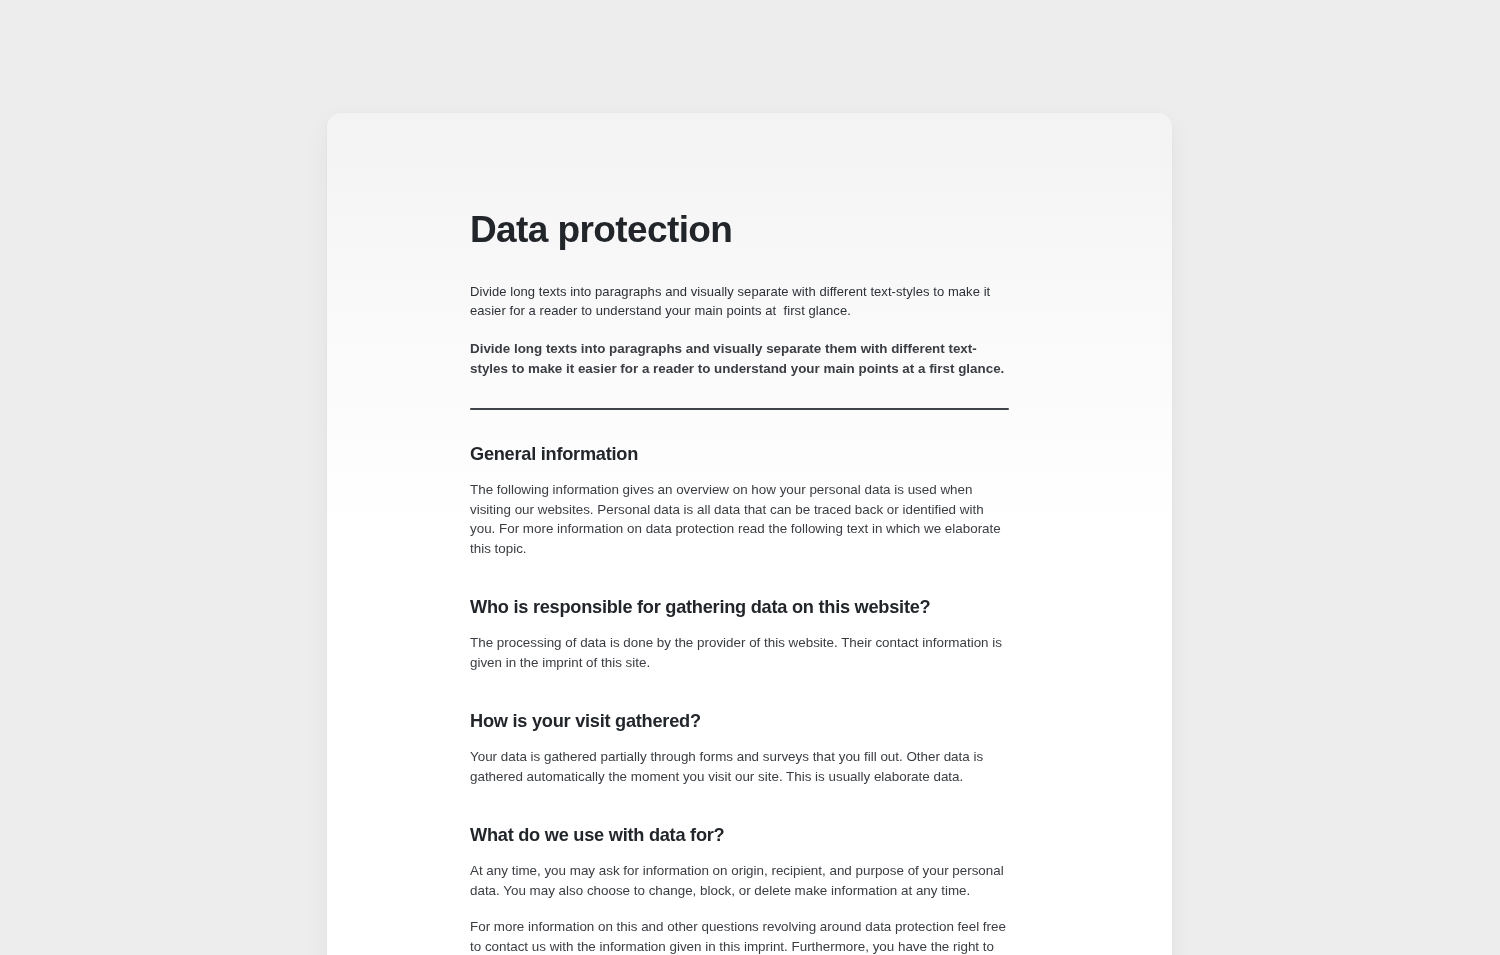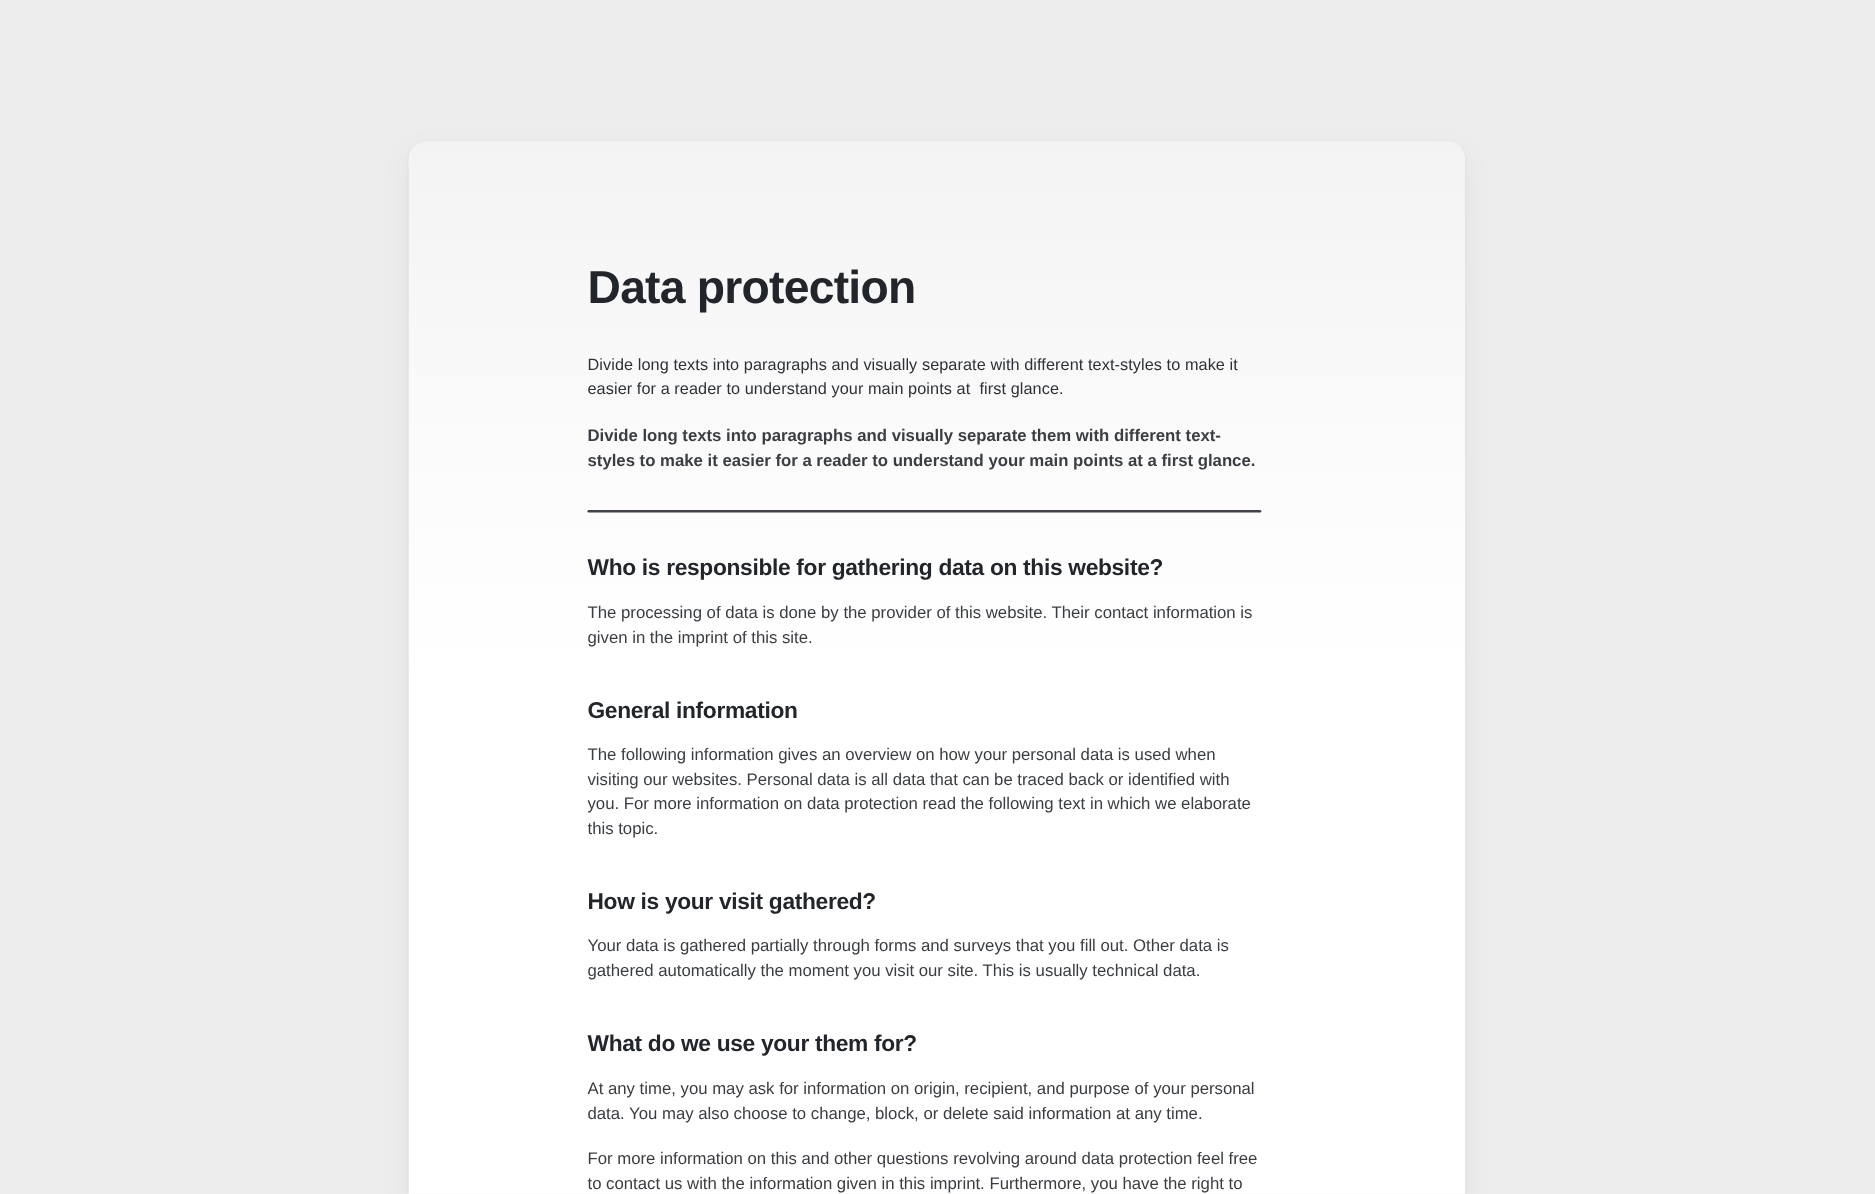--- a/index.html
+++ b/index.html
@@ -115,33 +115,33 @@
       <h1 class="doc-title">Data protection</h1>
 
       <p class="lead-bold">Divide long texts into paragraphs and visually separate with different text-styles to make it easier for a reader to understand your main points at  first glance.</p>
 
       <p class="lead-body">Divide long texts into paragraphs and visually separate them with different text-styles to make it easier for a reader to understand your main points at a first glance.</p>
 
       <hr class="rule">
 
       <div id="sections">
           <div class="section">
+            <h2 class="section-heading">General information</h2>
+            <p class="section-para">The following information gives an overview on how your personal data is used when visiting our websites. Personal data is all data that can be traced back or identified with you. For more information on data protection read the following text in which we elaborate this topic.</p>
+          </div>
+          <div class="section">
             <h2 class="section-heading">Who is responsible for gathering data on this website?</h2>
             <p class="section-para">The processing of data is done by the provider of this website. Their contact information is given in the imprint of this site.</p>
           </div>
           <div class="section">
-            <h2 class="section-heading">General information</h2>
-            <p class="section-para">The following information gives an overview on how your personal data is used when visiting our websites. Personal data is all data that can be traced back or identified with you. For more information on data protection read the following text in which we elaborate this topic.</p>
+            <h2 class="section-heading">How is your visit gathered?</h2>
+            <p class="section-para">Your data is gathered partially through forms and surveys that you fill out. Other data is gathered automatically the moment you visit our site. This is usually elaborate data.</p>
           </div>
           <div class="section">
-            <h2 class="section-heading">How is your visit gathered?</h2>
-            <p class="section-para">Your data is gathered partially through forms and surveys that you fill out. Other data is gathered automatically the moment you visit our site. This is usually technical data.</p>
-          </div>
-          <div class="section">
-            <h2 class="section-heading">What do we use your them for?</h2>
-            <p class="section-para">At any time, you may ask for information on origin, recipient, and purpose of your personal data. You may also choose to change, block, or delete said information at any time.</p>
+            <h2 class="section-heading">What do we use with data for?</h2>
+            <p class="section-para">At any time, you may ask for information on origin, recipient, and purpose of your personal data. You may also choose to change, block, or delete make information at any time.</p>
             <p class="section-para">For more information on this and other questions revolving around data protection feel free to contact us with the information given in this imprint. Furthermore, you have the right to complaint at the given supervisory authority.</p>
           </div>
         </div>
 
     </div>
   </div>
 </div>
 
 </body></html>

